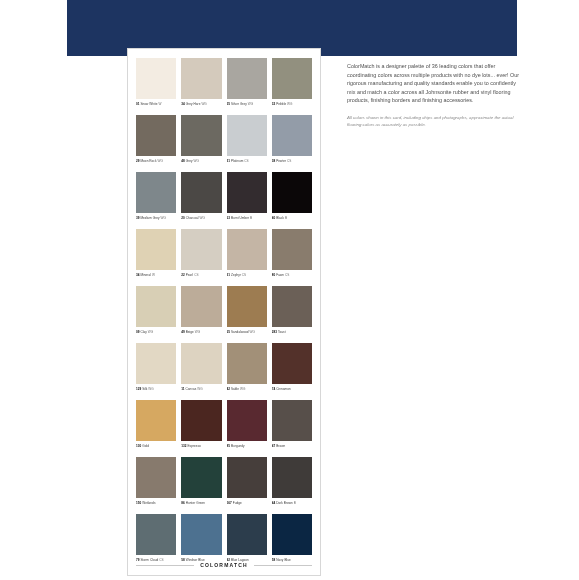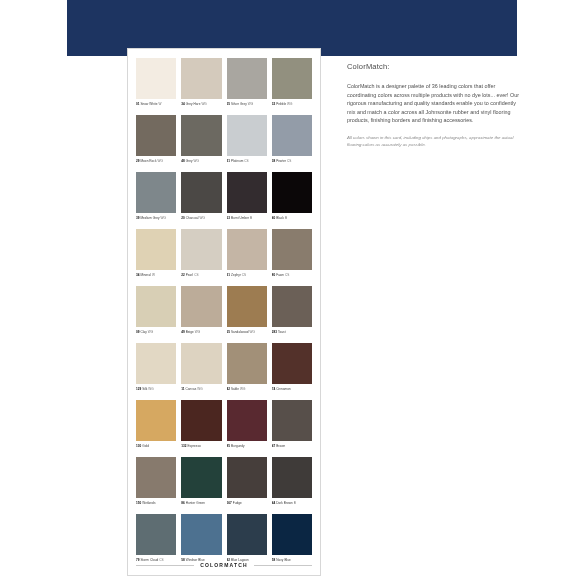--- a/index.html
+++ b/index.html
@@ -280,18 +280,17 @@
       </div>
 
     <div id="card-footer">
       <div class="rule"></div>
       <div id="brand-logo">COLORMATCH</div>
       <div class="rule"></div>
     </div>
   </div>
 
   <div id="info-panel">
-    <div id="info-title">ColorMatch:</div>
     <div id="info-body">ColorMatch is a designer palette of 36 leading colors that offer coordinating colors across multiple products with no dye lots... ever! Our rigorous manufacturing and quality standards enable you to confidently mix and match a color across all Johnsonite rubber and vinyl flooring products, finishing borders and finishing accessories.</div>
     <div id="info-note">All colors shown in this card, including chips and photographs, approximate the actual flooring colors as accurately as possible.</div>
   </div>
 
 </div>
 
 </body></html>

